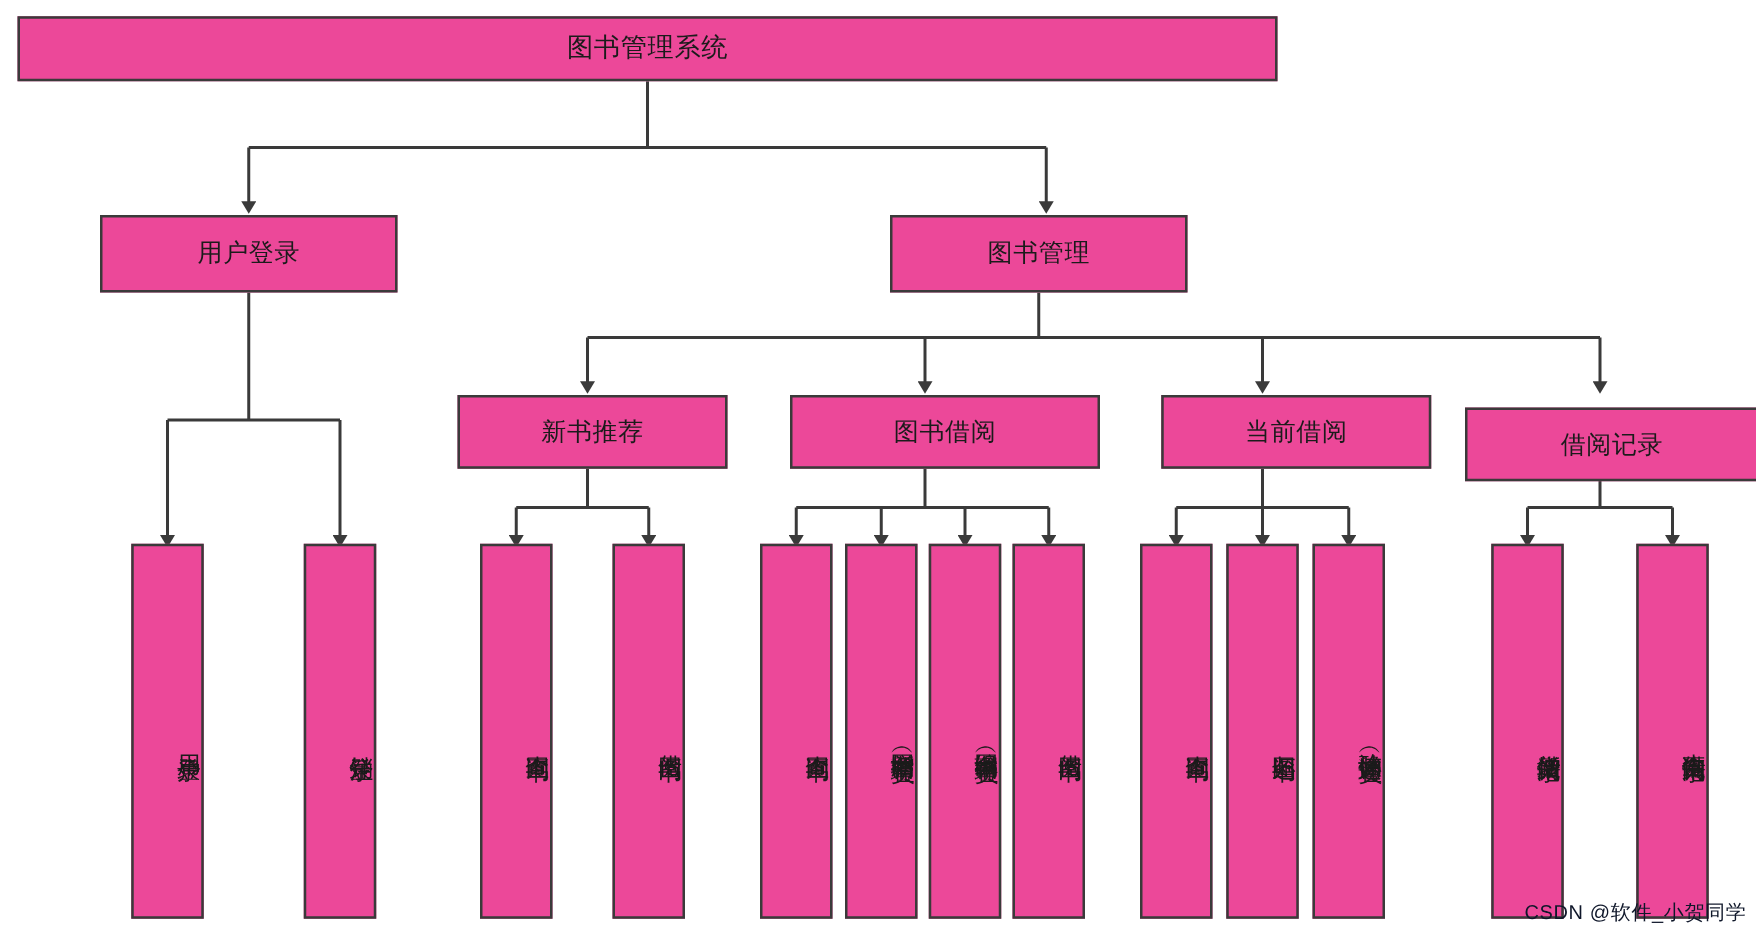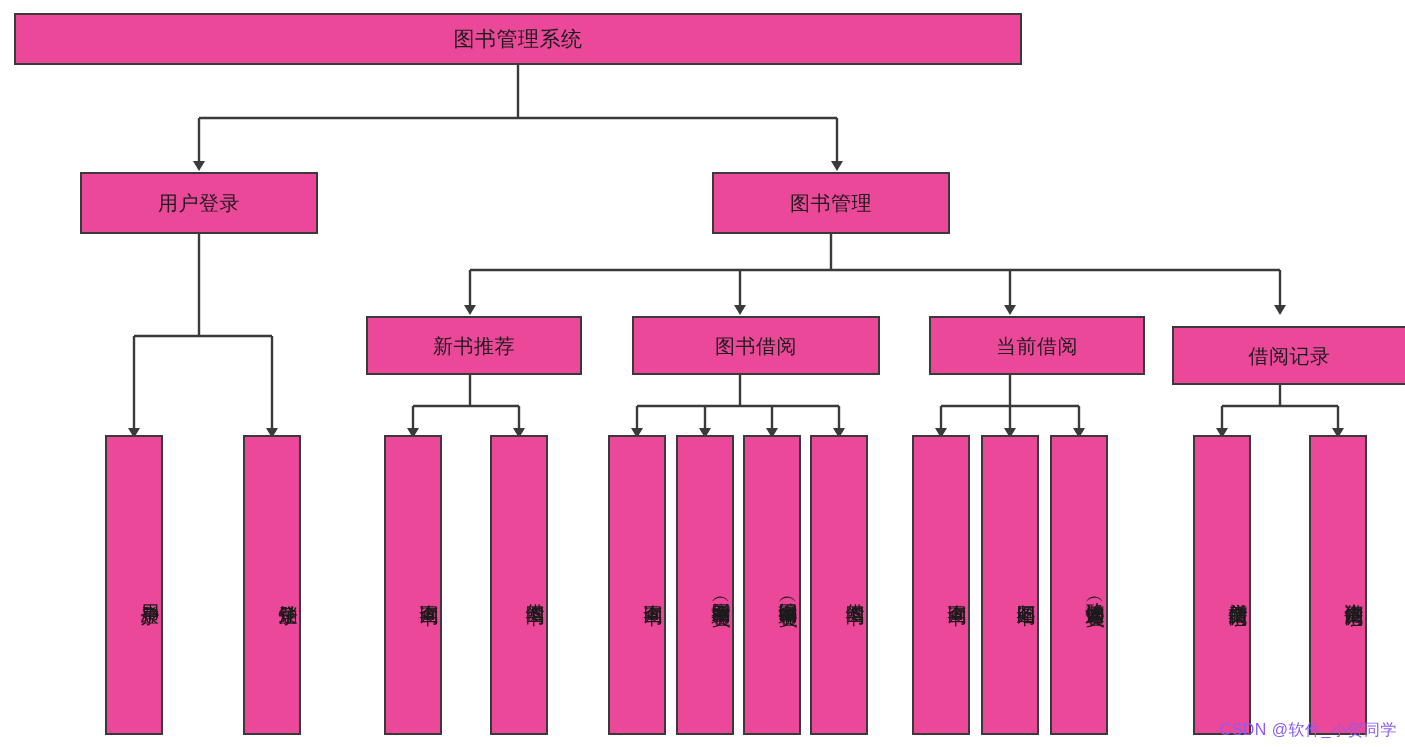--- a/index.html
+++ b/index.html
@@ -59,21 +59,21 @@
   .node-leaf > span {
     writing-mode: vertical-rl;
     text-orientation: upright;
     display: block;
   }
   #watermark {
     position: absolute;
     right: 8px;
     bottom: 6px;
     font-size: 16px;
-    color: #8b5cf6;
+    color: #0f172a;
     white-space: nowrap;
     letter-spacing: 0.5px;
   }
 </style>
 </head>
 <body>
 
 <div id="diagram-root">
 
   <svg id="edge-layer" viewBox="0 0 1405 747" width="1405" height="747" xmlns="http://www.w3.org/2000/svg">

